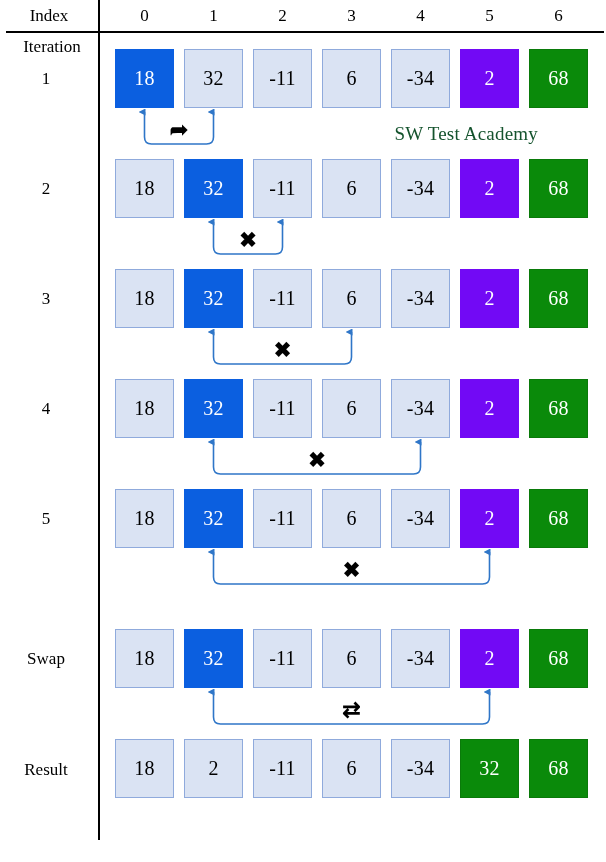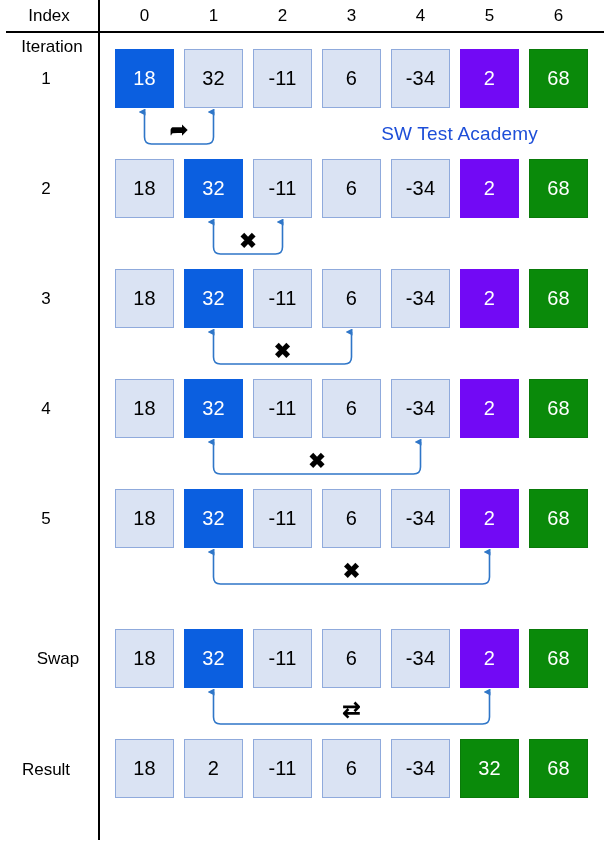--- a/index.html
+++ b/index.html
@@ -14,20 +14,21 @@
     overflow: hidden;
     font-family: "Liberation Sans", sans-serif;
     color: #000000;
   }
 
   #canvas {
     position: absolute;
     left: 0; top: 0;
     width: 546px;
     height: 862px;
+    font-family: Liberation Serif, serif;
   }
 
   
   .vrule {
     position: absolute;
     left: 98px;
     top: 0;
     width: 2px;
     height: 840px;
     background: #000000;
@@ -136,21 +137,21 @@
   }
   .mark-swap { font-size: 22px; }
   .mark-move { font-size: 22px; }
 
   
   .watermark {
     position: absolute;
     right: 8px;
     top: 123px;
     font-size: 19px;
-    color: #1d4ed8;
+    color: #14532d;
     letter-spacing: 0.2px;
     text-align: right;
   }
 </style>
 </head>
 <body>
 
 <div id="canvas">
 
   <div class="vrule"></div>
@@ -222,21 +223,21 @@
       <div class="mark mark-x" style="left: 317px; top: 460px;">✖</div>
       <div class="row-label" style="top: 518.5px;">5</div>
       <div class="cell c-light" style="left: 115px; top: 489px;">18</div>
       <div class="cell c-blue" style="left: 184px; top: 489px;">32</div>
       <div class="cell c-light" style="left: 253px; top: 489px;">-11</div>
       <div class="cell c-light" style="left: 322px; top: 489px;">6</div>
       <div class="cell c-light" style="left: 391px; top: 489px;">-34</div>
       <div class="cell c-purple" style="left: 460px; top: 489px;">2</div>
       <div class="cell c-green" style="left: 529px; top: 489px;">68</div>
       <div class="mark mark-x" style="left: 351.5px; top: 570px;">✖</div>
-      <div class="row-label" style="top: 658.5px; padding-left: 12px;">Swap</div>
+      <div class="row-label" style="top: 658.5px;">Swap</div>
       <div class="cell c-light" style="left: 115px; top: 629px;">18</div>
       <div class="cell c-blue" style="left: 184px; top: 629px;">32</div>
       <div class="cell c-light" style="left: 253px; top: 629px;">-11</div>
       <div class="cell c-light" style="left: 322px; top: 629px;">6</div>
       <div class="cell c-light" style="left: 391px; top: 629px;">-34</div>
       <div class="cell c-purple" style="left: 460px; top: 629px;">2</div>
       <div class="cell c-green" style="left: 529px; top: 629px;">68</div>
       <div class="mark mark-swap" style="left: 351.5px; top: 710px;">⇄</div>
       <div class="row-label" style="top: 770px;">Result</div>
       <div class="cell c-light" style="left: 115px; top: 739px;">18</div>

